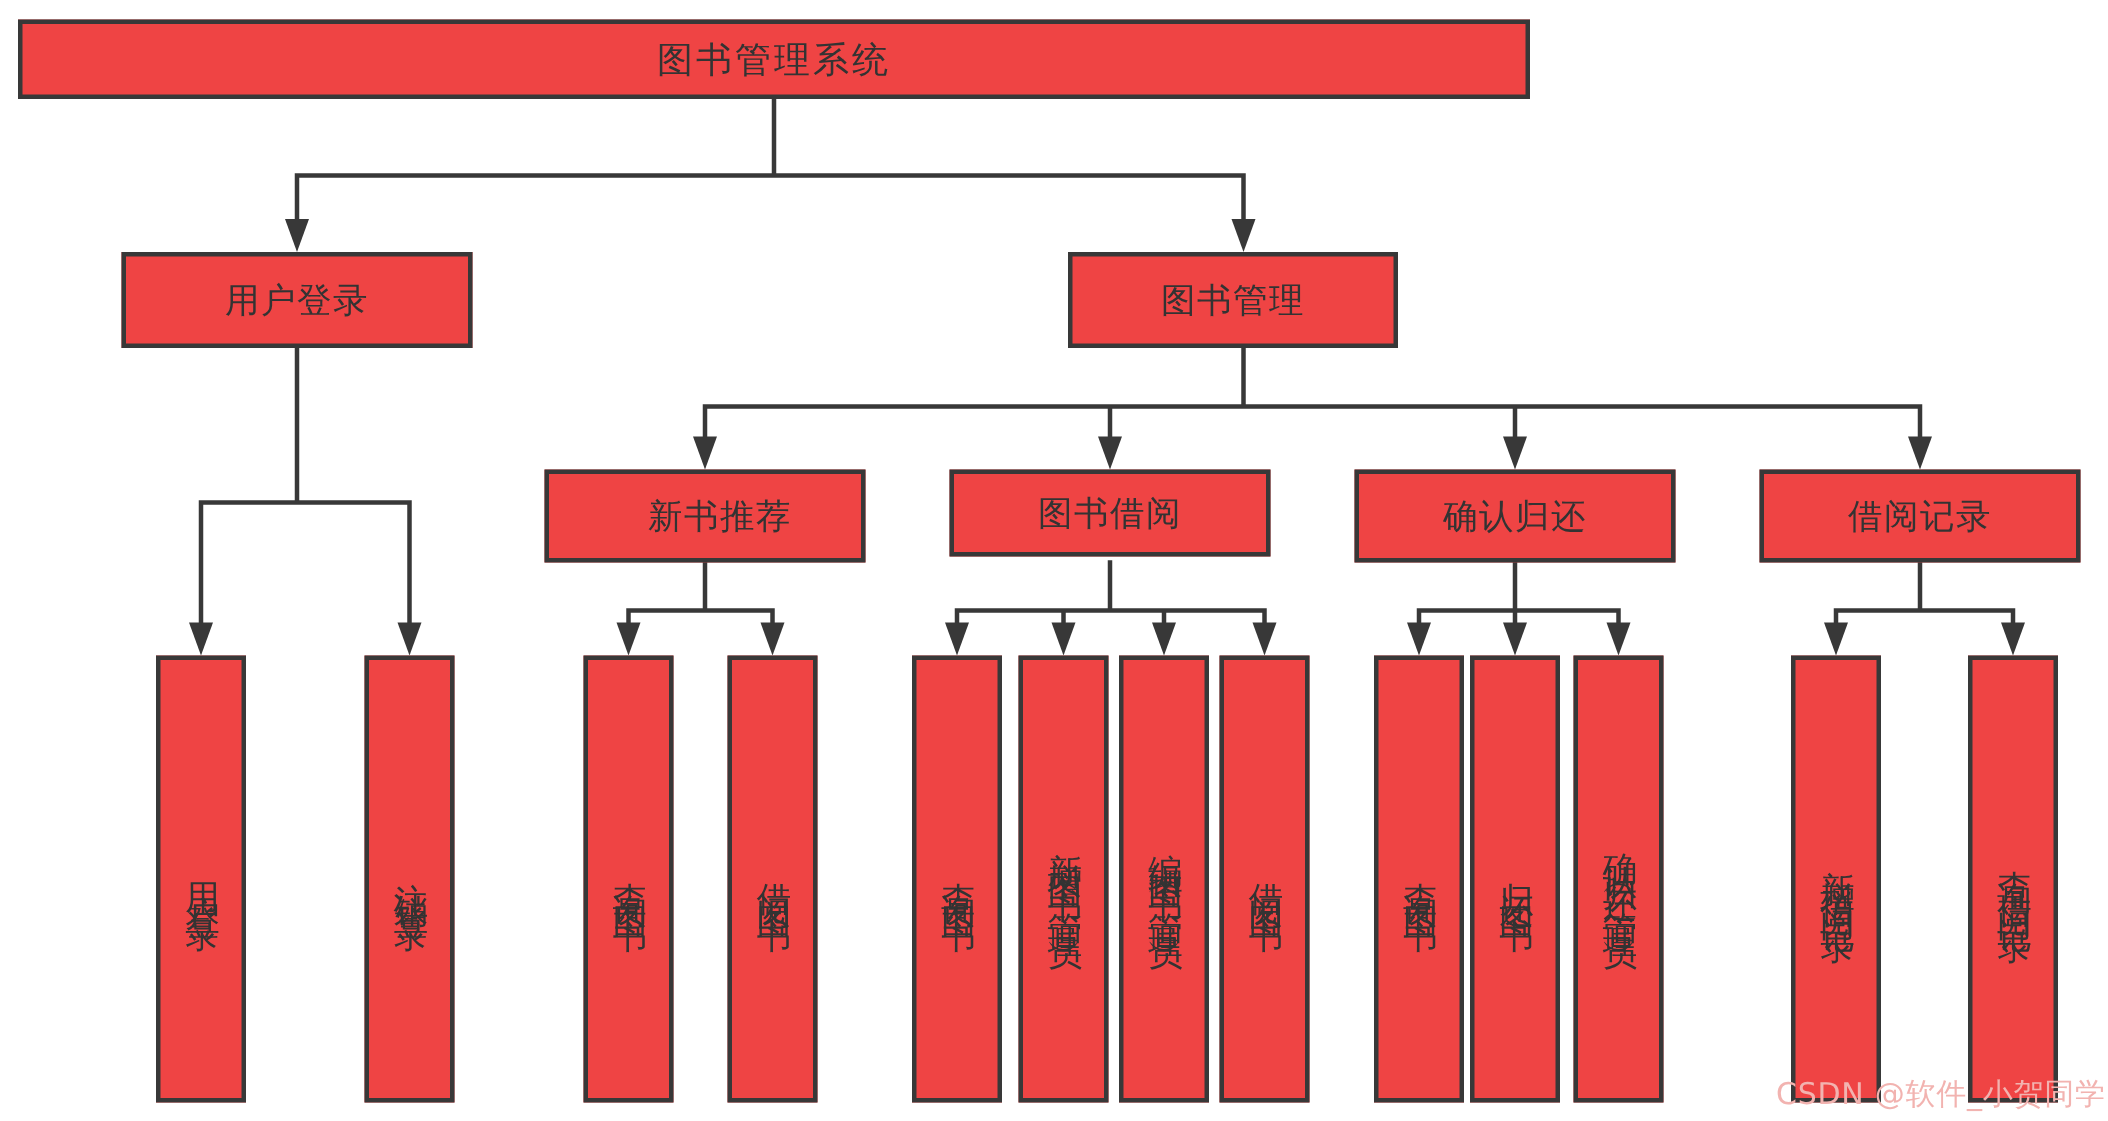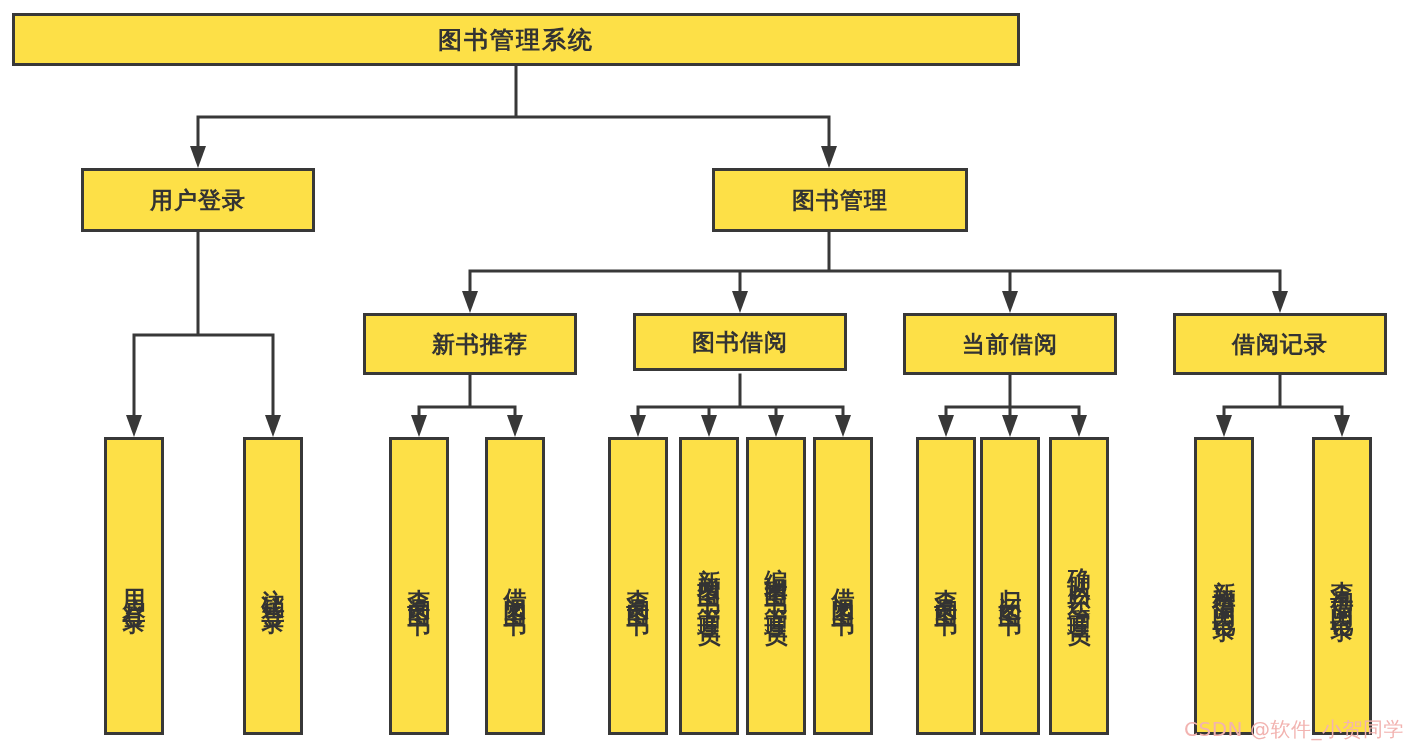--- a/index.html
+++ b/index.html
@@ -13,29 +13,28 @@
   }
   .connectors {
     position: absolute;
     left: 0; top: 0;
     width: 1405px; height: 747px;
     z-index: 1;
   }
   .box {
     position: absolute;
     box-sizing: border-box;
-    background: #fde047;
+    background: #ef4444;
     border: 3px solid #383838;
     color: #333333;
     display: flex;
     align-items: center;
     justify-content: center;
     text-align: center;
     z-index: 2;
-    font-weight: bold;
   }
   .h { font-size: 23px; letter-spacing: 1px; }
   .root { font-size: 24px; letter-spacing: 2px; }
   .v {
     writing-mode: vertical-rl;
     text-orientation: mixed;
     font-size: 23px;
     letter-spacing: 8px;
     line-height: 1;
   }
@@ -88,25 +87,25 @@
       <polygon points="1002,415 1018,415 1010,437"></polygon>
       <polygon points="1071,415 1087,415 1079,437"></polygon>
       <polygon points="1216,415 1232,415 1224,437"></polygon>
       <polygon points="1334,415 1350,415 1342,437"></polygon>
     </g>
   </svg>
 
   <div class="box h root" style="left:12px; top:13px; width:1008px; height:53px;">图书管理系统</div>
 
   <div class="box h" style="left:81px; top:168px; width:234px; height:64px;">用户登录</div>
-  <div class="box h" style="left:712px; top:168px; width:256px; height:64px;">图书管理</div>
+  <div class="box h" style="left:712px; top:168px; width:220px; height:64px;">图书管理</div>
 
   <div class="box h" style="left:363px; top:313px; width:214px; height:62px;padding-left:20px;">新书推荐</div>
   <div class="box h" style="left:633px; top:313px; width:214px; height:58px;">图书借阅</div>
-  <div class="box h" style="left:903px; top:313px; width:214px; height:62px;">当前借阅</div>
+  <div class="box h" style="left:903px; top:313px; width:214px; height:62px;">确认归还</div>
   <div class="box h" style="left:1173px; top:313px; width:214px; height:62px;">借阅记录</div>
 
   <div class="box v" style="left:104px; top:437px; width:60px; height:298px;">用户登录</div>
   <div class="box v" style="left:243px; top:437px; width:60px; height:298px;">注销登录</div>
 
   <div class="box v" style="left:389px; top:437px; width:60px; height:298px;">查询图书</div>
   <div class="box v" style="left:485px; top:437px; width:60px; height:298px;">借阅图书</div>
 
   <div class="box v" style="left:608px; top:437px; width:60px; height:298px;">查询图书</div>
   <div class="box v" style="left:679px; top:437px; width:60px; height:298px;">新增图书（管理员）</div>

